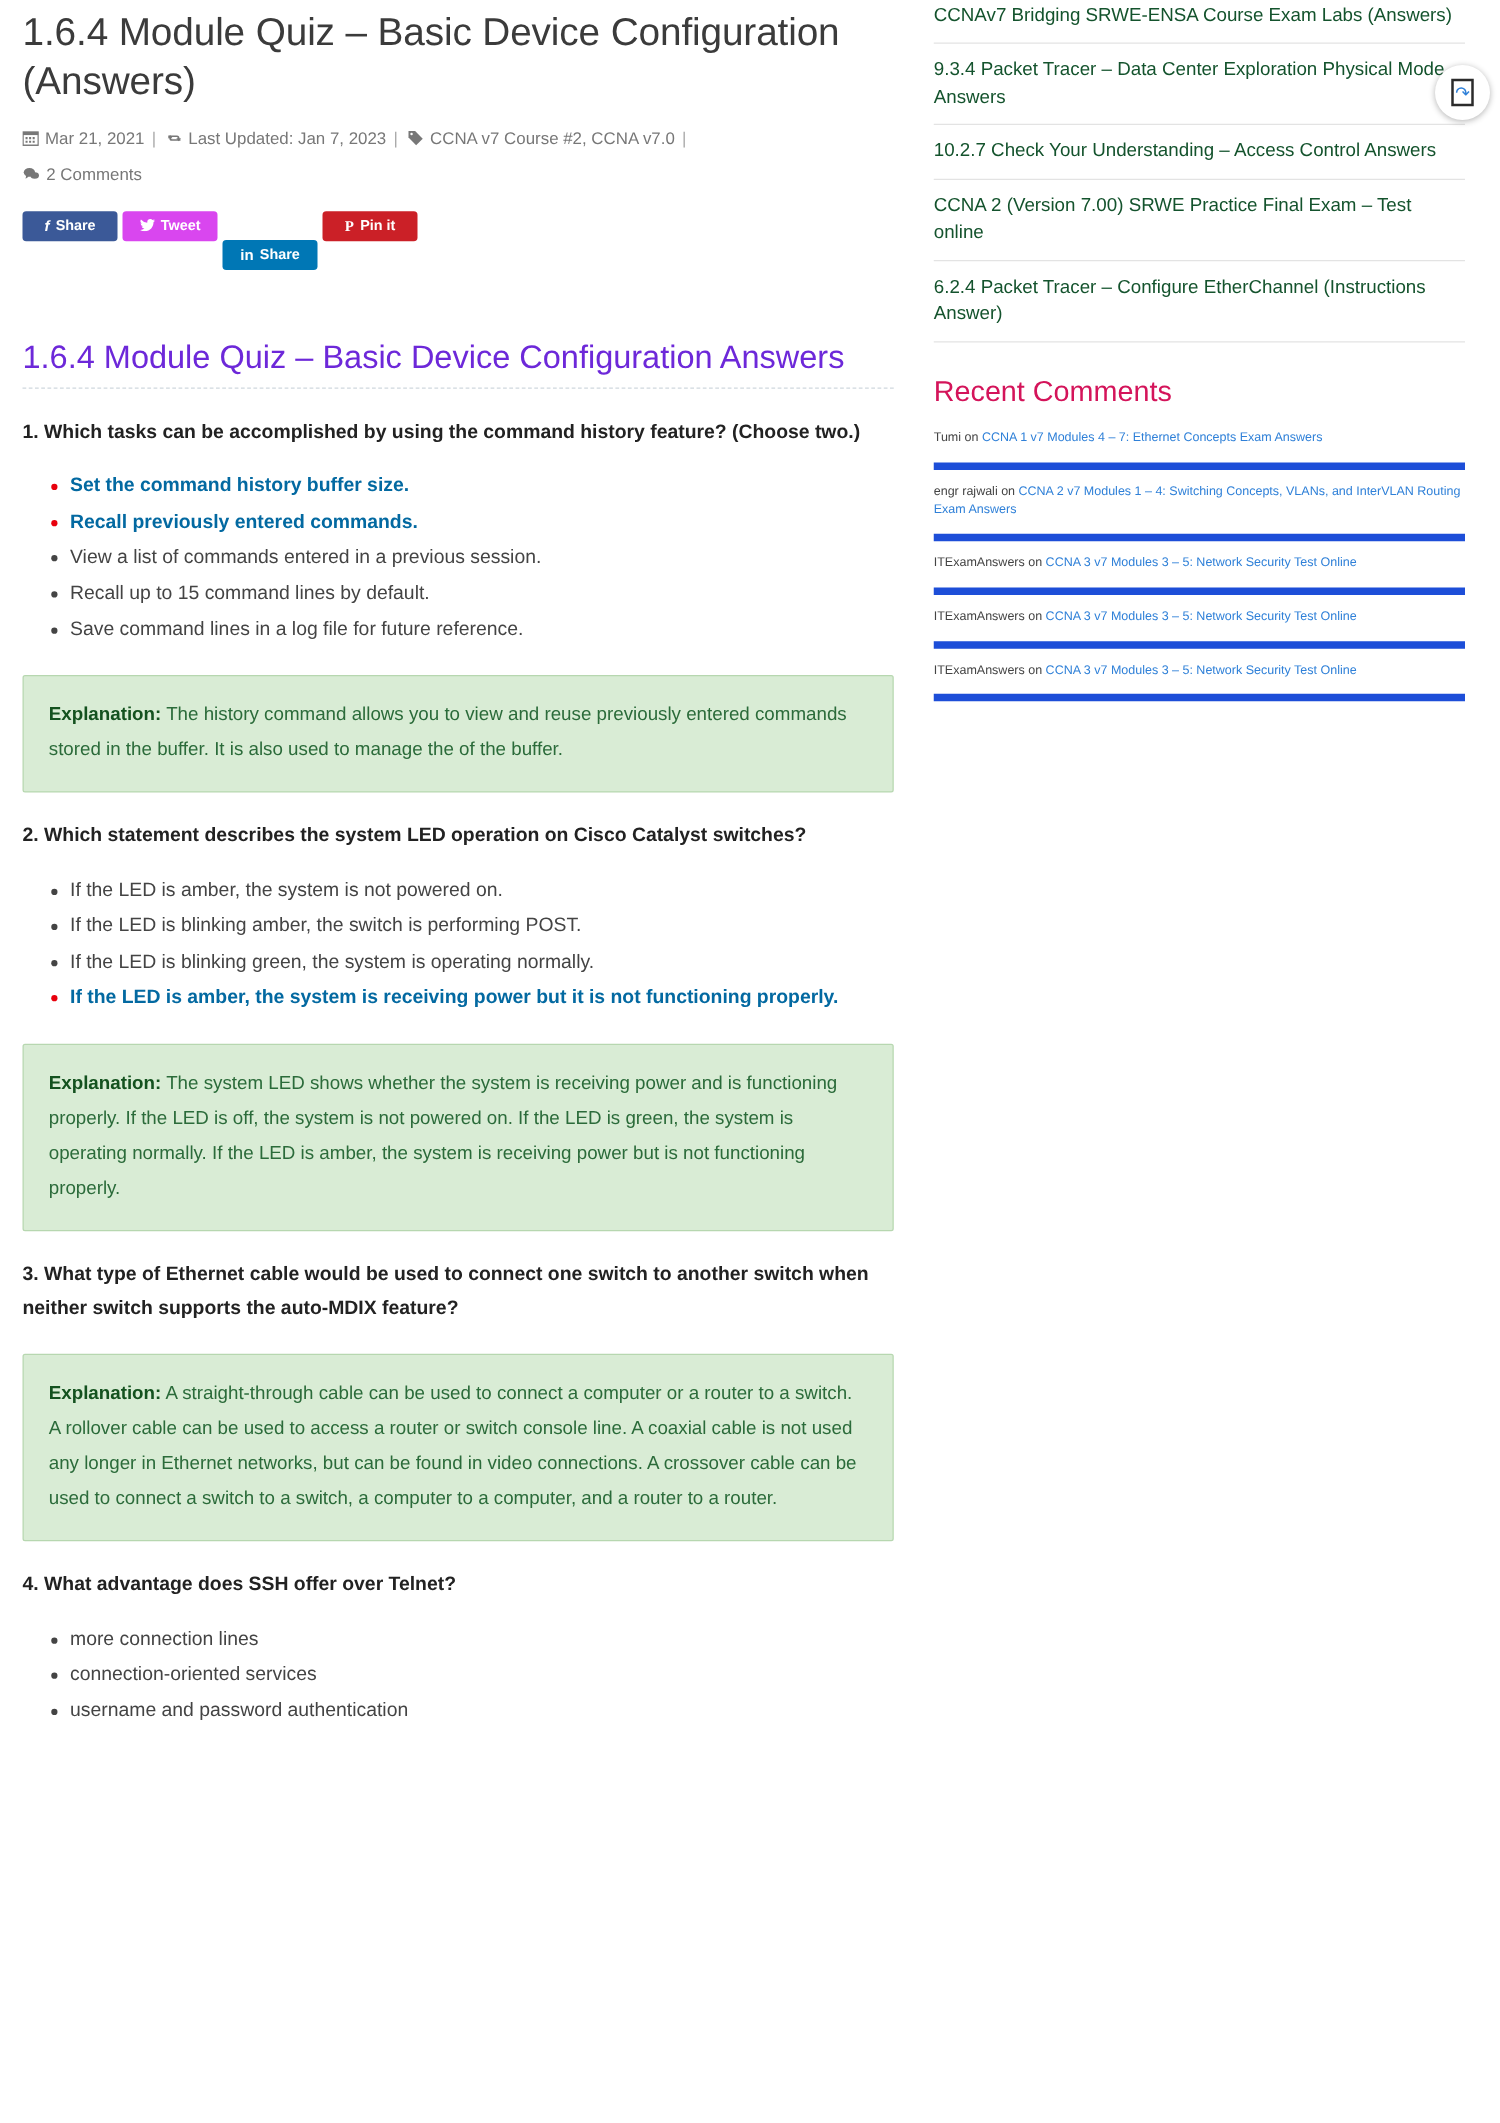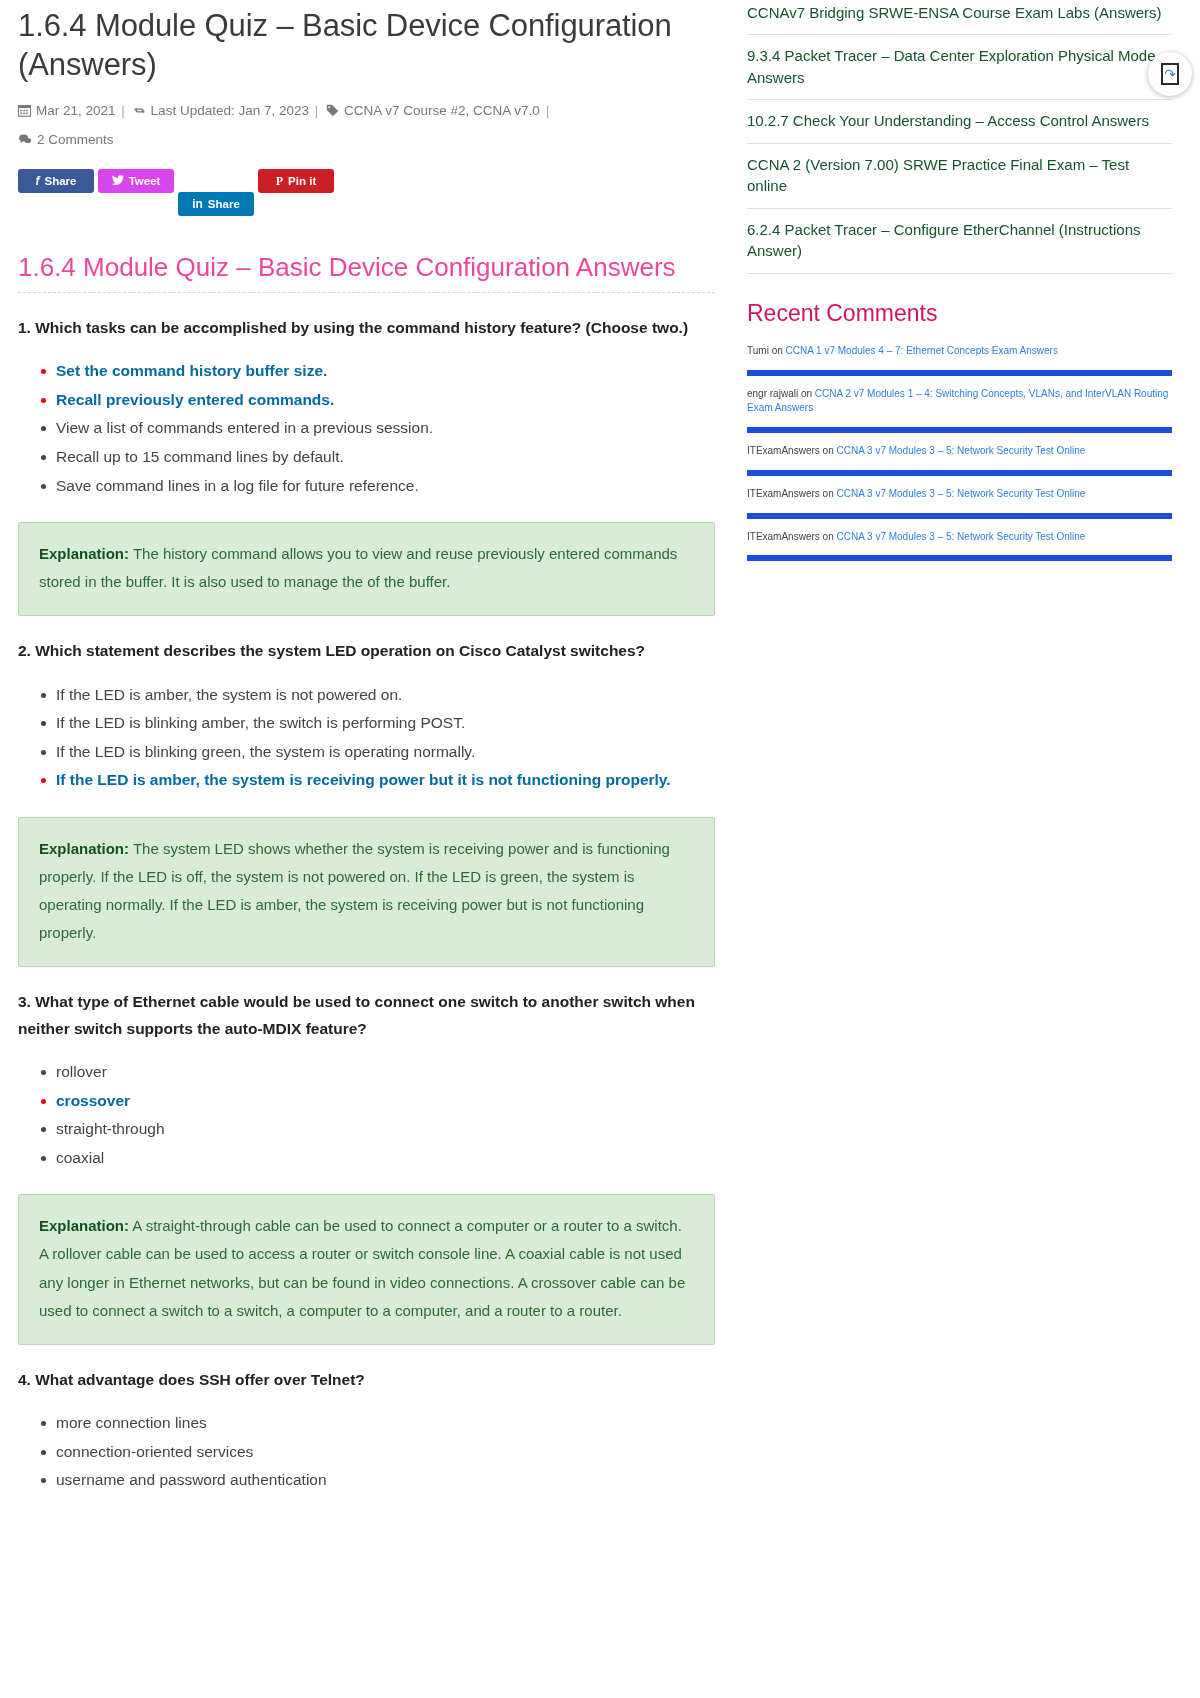--- a/index.html
+++ b/index.html
@@ -76,24 +76,24 @@
     cursor: pointer;
     font-family: "Liberation Sans", sans-serif;
   }
   .share-btn .sico { font-size: 12px; font-weight: bold; font-style: italic; }
   .sb-facebook { background: #3b5998; }
   .sb-twitter  { background: #d946ef; }
   .sb-linkedin { background: #0077b5; margin-top: 23px; }
   .sb-pinterest{ background: #cb2027; }
 
   .section-head {
-    margin-top: 36px;
+    margin-top: 54px;
     font-size: 26px;
     font-weight: 400;
-    color: #ec4899;
+    color: #6d28d9;
     line-height: 1.2;
     padding-bottom: 9px;
     border-bottom: 1px dashed #cfd8de;
   }
 
   .q-text {
     margin-top: 22px;
     font-size: 15.5px;
     font-weight: bold;
     color: #222222;
@@ -311,26 +311,20 @@
         <li class="correct">If the LED is amber, the system is receiving power but it is not functioning properly.</li>
       </ul>
       <div class="explanation">
         <b>Explanation:</b>
         <span>The system LED shows whether the system is receiving power and is functioning properly. If the LED is off, the system is not powered on. If the LED is green, the system is operating normally. If the LED is amber, the system is receiving power but is not functioning properly.</span>
       </div>
     </div>
 
     <div>
       <p class="q-text">3. What type of Ethernet cable would be used to connect one switch to another switch when neither switch supports the auto-MDIX feature?</p>
-      <ul class="answers">
-        <li>rollover</li>
-        <li class="correct">crossover</li>
-        <li>straight-through</li>
-        <li>coaxial</li>
-      </ul>
       <div class="explanation">
         <b>Explanation:</b>
         <span>A straight-through cable can be used to connect a computer or a router to a switch. A rollover cable can be used to access a router or switch console line. A coaxial cable is not used any longer in Ethernet networks, but can be found in video connections. A crossover cable can be used to connect a switch to a switch, a computer to a computer, and a router to a router.</span>
       </div>
     </div>
 
     <div>
       <p class="q-text">4. What advantage does SSH offer over Telnet?</p>
       <ul class="answers">
         <li>more connection lines</li>

